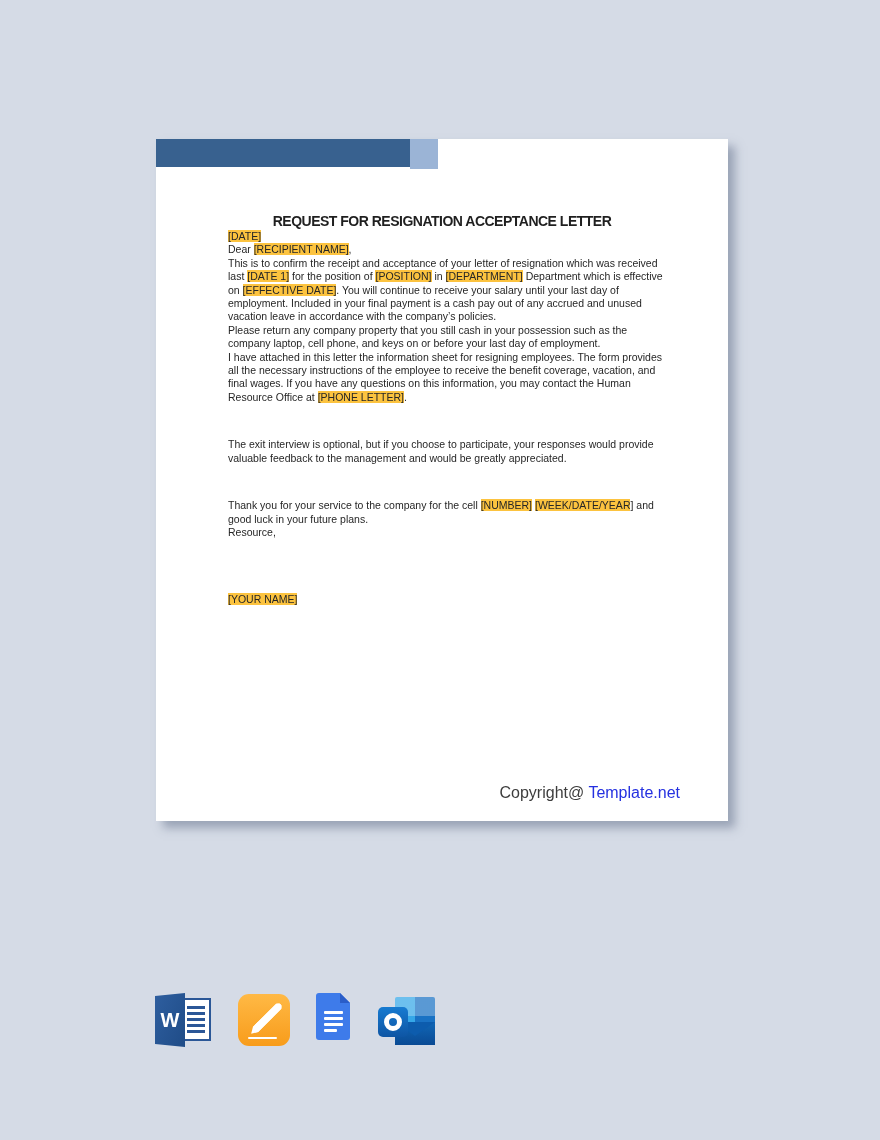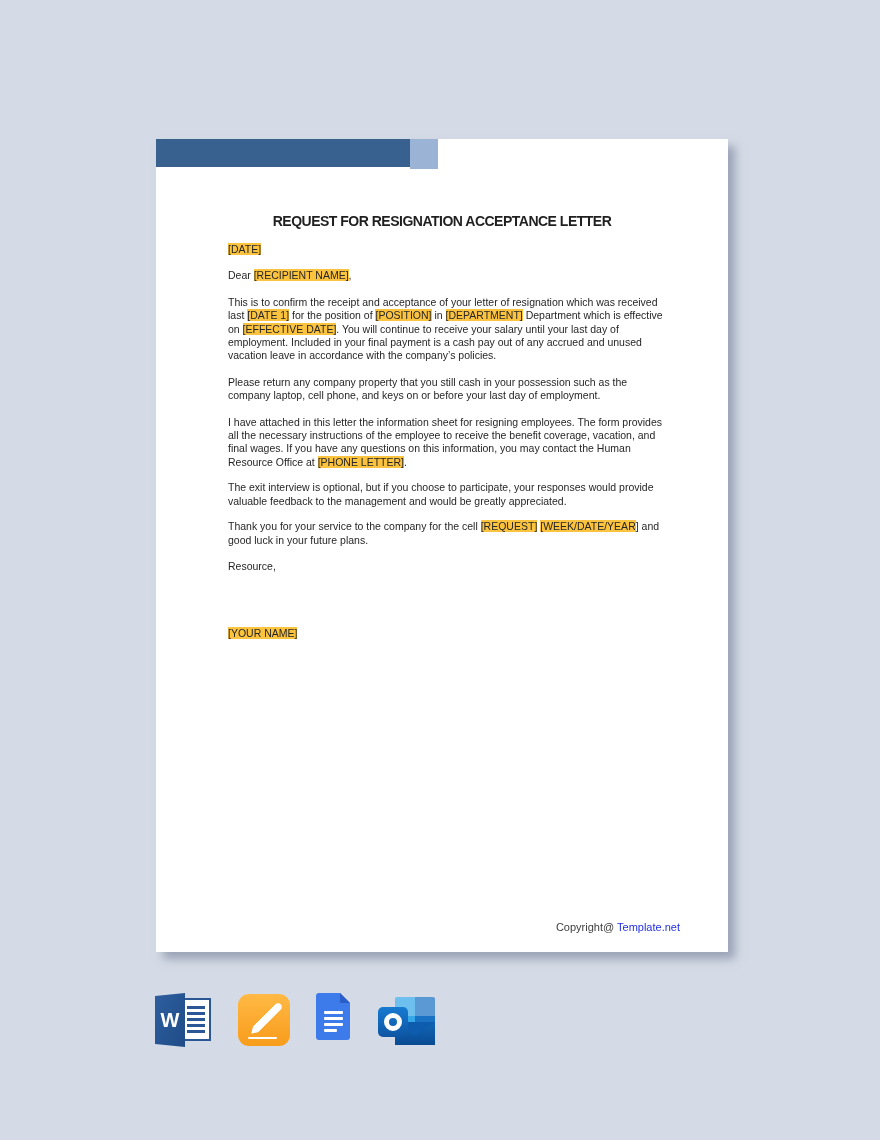--- a/index.html
+++ b/index.html
@@ -4,44 +4,44 @@
 <style>
   * { margin:0; padding:0; box-sizing:border-box; }
   html,body { width:880px; height:1140px; }
   body {
     background: var(--background, #d5dbe6);
     font-family: "Liberation Sans", sans-serif;
     position: relative;
     overflow: hidden;
   }
   .page {
-    position:absolute; left:156px; top:139px; width:572px; height:813px;
+    position:absolute; left:156px; top:139px; width:572px; height:682px;
     background:#ffffff;
     box-shadow: 7px 7px 9px rgba(96,110,135,0.5);
   }
   .header-bar { display:flex; align-items:flex-start; }
   .bar-dark { width:254px; height:28px; background: var(--header_dark, #38618f); }
   .bar-light { width:28px; height:30px; background: var(--header_accent, #9bb4d6); }
   .doc-title {
     margin-top:44px; text-align:center;
     font-size:14px; font-weight:bold; letter-spacing:-0.5px;
     color:#1f1f1f; line-height:17px;
   }
   .letter {
     margin-left:72px; width:442px;
     font-size:10.5px; line-height:13.4px; color:#262626;
   }
-  .letter p { margin-top:13px; }
+  .letter p { }
   .letter p.first { }
-  .letter p.gap-lg { margin-top:12px; }
+  .letter p.gap-lg { margin-top:34px; }
   .letter p.gap-xl { margin-top:54px; }
   .hl { background: var(--highlight, #fcc33f); }
   .footer {
     position:absolute; right:48px; bottom:19px;
-    font-size:11px; color:#3d3d3d;
+    font-size:16px; color:#3d3d3d;
   }
   .footer .brand { color: var(--brand_blue, #2430e0); }
 
   
   .app-icon { position:absolute; }
 
   
   .icon-word { left:155px; top:993px; width:58px; height:54px; }
   .word-doc {
     position:absolute; left:26px; top:5px; width:30px; height:43px;
@@ -131,21 +131,21 @@
 
   <h1 class="doc-title">REQUEST FOR RESIGNATION ACCEPTANCE LETTER</h1>
 
   <div class="letter">
     <p class="first"><span class="hl">[DATE]</span></p>
     <p><span>Dear </span><span class="hl">[RECIPIENT NAME]</span><span>,</span></p>
     <p><span>This is to confirm the receipt and acceptance of your letter of resignation which was received last </span><span class="hl">[DATE 1]</span><span> for the position of </span><span class="hl">[POSITION]</span><span> in </span><span class="hl">[DEPARTMENT]</span><span> Department which is effective on </span><span class="hl">[EFFECTIVE DATE]</span><span>. You will continue to receive your salary until your last day of employment. Included in your final payment is a cash pay out of any accrued and unused vacation leave in accordance with the company’s policies.</span></p>
     <p><span>Please return any company property that you still cash in your possession such as the company laptop, cell phone, and keys on or before your last day of employment.</span></p>
     <p><span>I have attached in this letter the information sheet for resigning employees. The form provides all the necessary instructions of the employee to receive the benefit coverage, vacation, and final wages. If you have any questions on this information, you may contact the Human Resource Office at </span><span class="hl">[PHONE LETTER]</span><span>.</span></p>
     <p class="gap-lg"><span>The exit interview is optional, but if you choose to participate, your responses would provide valuable feedback to the management and would be greatly appreciated.</span></p>
-    <p class="gap-lg"><span>Thank you for your service to the company for the cell </span><span class="hl">[REQUEST]</span><span> </span><span class="hl">[WEEK/DATE/YEAR</span><span>] and good luck in your future plans.</span></p>
+    <p class="gap-lg"><span>Thank you for your service to the company for the cell </span><span class="hl">[NUMBER]</span><span> </span><span class="hl">[WEEK/DATE/YEAR</span><span>] and good luck in your future plans.</span></p>
     <p><span>Resource,</span></p>
     <p class="gap-xl"><span class="hl">[YOUR NAME]</span></p>
   </div>
 
   <div class="footer">
     <span>Copyright@ </span><span class="brand">Template.net</span>
   </div>
 </div>
 
 <div class="app-icon icon-word">

